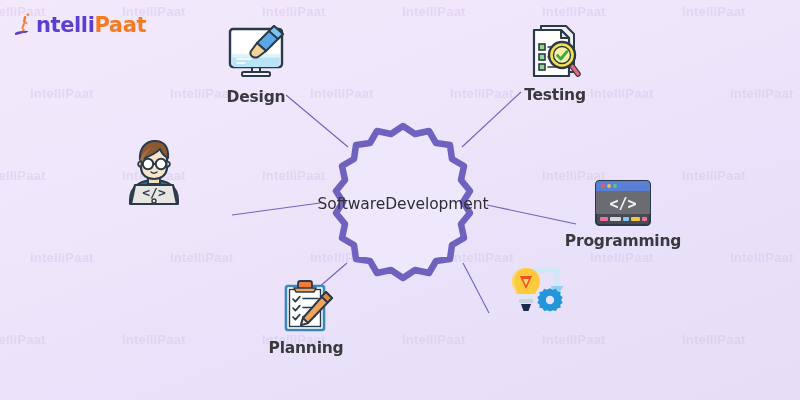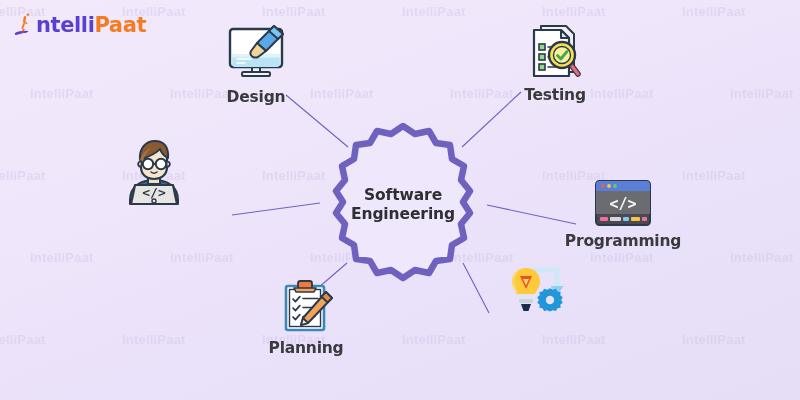--- a/index.html
+++ b/index.html
@@ -72,26 +72,26 @@
     top: 120px;
     width: 170px;
     height: 170px;
     z-index: 4;
   }
   #gear-node svg { display: block; }
   #gear-label {
     position: absolute;
     inset: 0;
     display: flex;
-    flex-direction: column;
+    flex-direction: row;
     align-items: center;
     justify-content: center;
     text-align: center;
     font-family: "DejaVu Sans", sans-serif;
-    font-weight: 700;
+    font-weight: 400;
     font-size: 15.5px;
     line-height: 1.25;
     color: #2f2f33;
     letter-spacing: -.1px;
     pointer-events: none;
   }
 
   
   .node {
     position: absolute;
@@ -191,21 +191,21 @@
     <svg width="170" height="170" viewBox="0 0 170 170">
       <path d="M85 6
                L97 14 L111 11 L118 23 L132 25 L134 39 L146 46 L143 60 L152 71
                L145 82 L152 93 L143 104 L146 118 L134 125 L132 139 L118 141
                L111 153 L97 150 L85 158 L73 150 L59 153 L52 141 L38 139 L36 125
                L24 118 L27 104 L18 93 L25 82 L18 71 L27 60 L24 46 L36 39 L38 25
                L52 23 L59 11 L73 14 Z" fill="#efe7fb" stroke="#6f62bf" stroke-width="6.5" stroke-linejoin="round" stroke-linecap="round"></path>
     </svg>
     <div id="gear-label">
       <span>Software</span>
-      <span>Engineering</span>
+      <span>Development</span>
     </div>
   </div>
 
   <div class="node" id="node-design">
     <span class="icon-wrap">
       <svg width="62" height="60" viewBox="0 0 62 60">
 
         <rect x="27" y="42" width="8" height="7" fill="#f3f4f6" stroke="#2b3a4a" stroke-width="2"></rect>
         <rect x="17" y="48" width="28" height="4" rx="1.6" fill="#f3f4f6" stroke="#2b3a4a" stroke-width="2"></rect>
 

